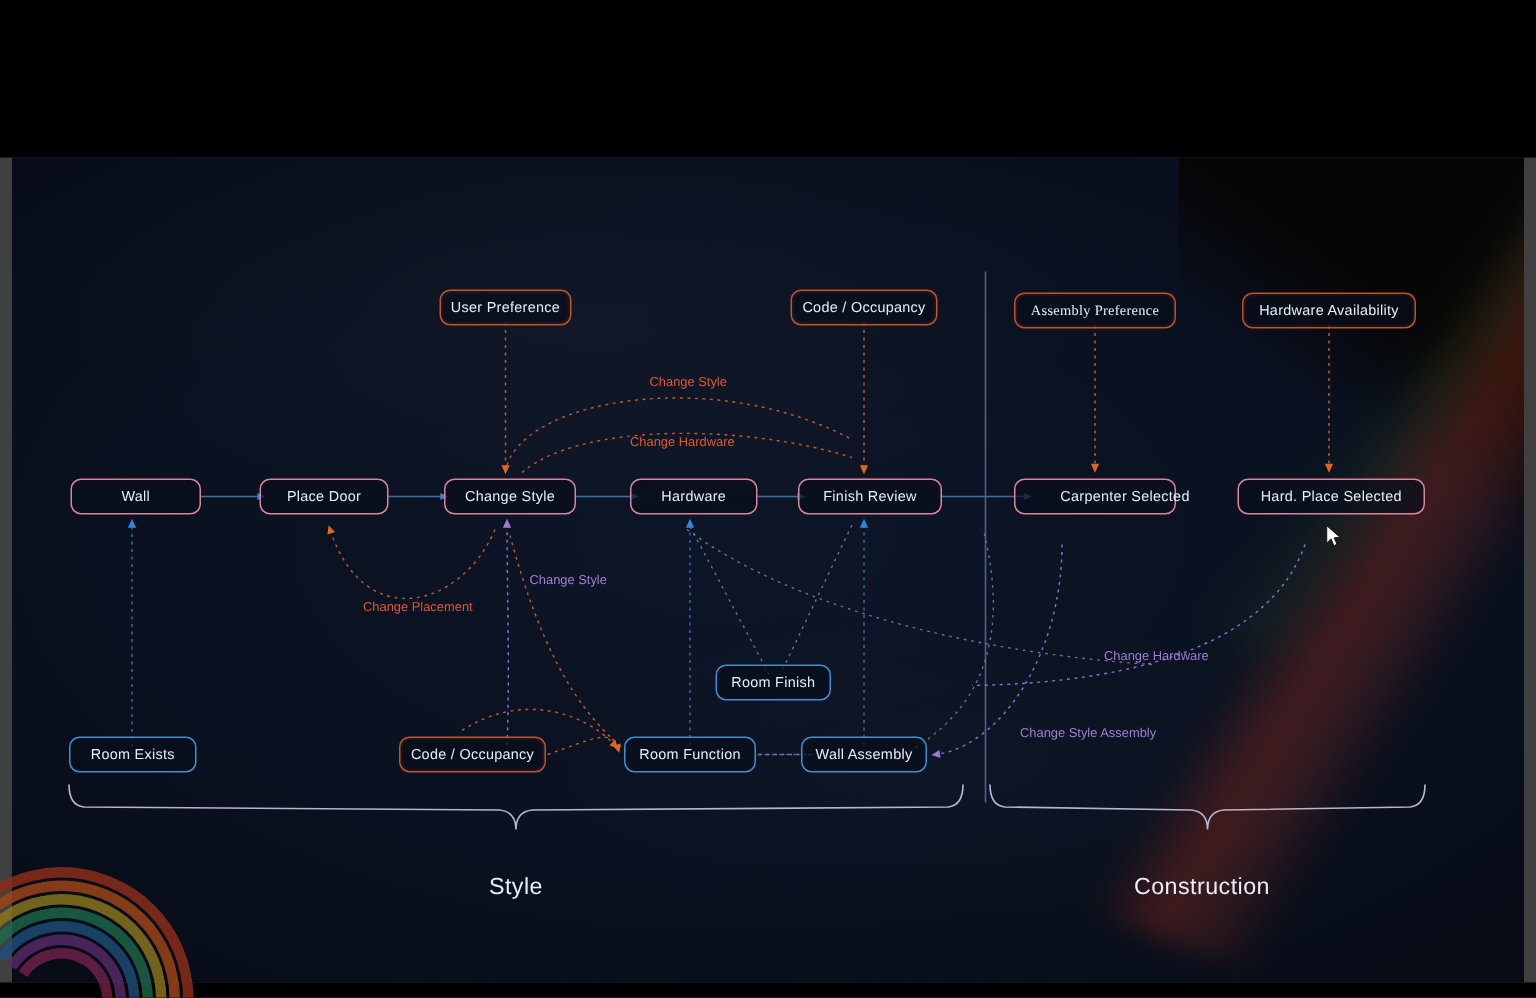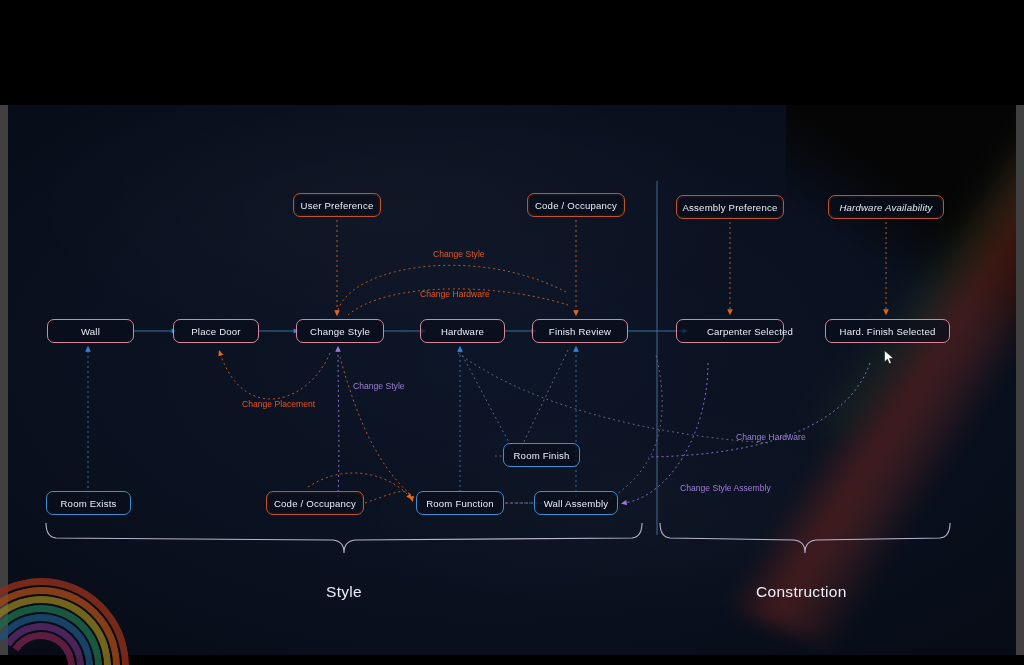--- a/index.html
+++ b/index.html
@@ -231,24 +231,24 @@
         <path d="M652,418 Q652,432 662,433 L786,435 Q797,436 797,448 Q797,436 808,435 L932,433 Q942,432 942,418"></path>
       </g>
     </svg>
 
     <div class="node orange h" style="left:285px; top:88px; width:88px;">
       <span>User  Preference</span>
     </div>
     <div class="node orange h" style="left:519px; top:88px; width:98px;">
       <span>Code / Occupancy</span>
     </div>
-    <div class="node orange h" style="left:668px; top:90px; width:108px;">
+    <div class="node orange h" style="left:668px; top:90px; width:108px;font-family:Liberation Serif, serif;">
       <span>Assembly Preference</span>
     </div>
-    <div class="node orange h" style="left:820px; top:90px; width:116px;font-style:italic;">
+    <div class="node orange h" style="left:820px; top:90px; width:116px;">
       <span>Hardware Availability</span>
     </div>
 
     <div class="node pink h" style="left:39px; top:214px; width:87px;">
       <span>Wall</span>
     </div>
     <div class="node pink h" style="left:165px; top:214px; width:86px;">
       <span>Place Door</span>
     </div>
     <div class="node pink h" style="left:288px; top:214px; width:88px;">
@@ -257,36 +257,36 @@
     <div class="node pink h" style="left:412px; top:214px; width:85px;">
       <span>Hardware</span>
     </div>
     <div class="node pink h" style="left:524px; top:214px; width:96px;">
       <span>Finish Review</span>
     </div>
     <div class="node pink h" style="left:668px; top:214px; width:108px;padding-left:40px;">
       <span>Carpenter Selected</span>
     </div>
     <div class="node pink h" style="left:817px; top:214px; width:125px;">
-      <span>Hard. Finish Selected</span>
+      <span>Hard. Place Selected</span>
     </div>
 
     <div class="node blue h" style="left:38px; top:386px; width:85px;">
       <span>Room Exists</span>
     </div>
     <div class="node orange h" style="left:258px; top:386px; width:98px;">
       <span>Code / Occupancy</span>
     </div>
     <div class="node blue h" style="left:408px; top:386px; width:88px;">
       <span>Room Function</span>
     </div>
     <div class="node blue h" style="left:526px; top:386px; width:84px;">
       <span>Wall Assembly</span>
     </div>
-    <div class="node blue h" style="left:495px; top:338px; width:77px;">
+    <div class="node blue h" style="left:469px; top:338px; width:77px;">
       <span>Room Finish</span>
     </div>
 
     <div class="edge-label lbl-orange" style="left:425px; top:144px;">
       <span>Change Style</span>
     </div>
     <div class="edge-label lbl-orange" style="left:412px; top:184px;">
       <span>Change Hardware</span>
     </div>
     <div class="edge-label lbl-purple" style="left:345px; top:276px;">

